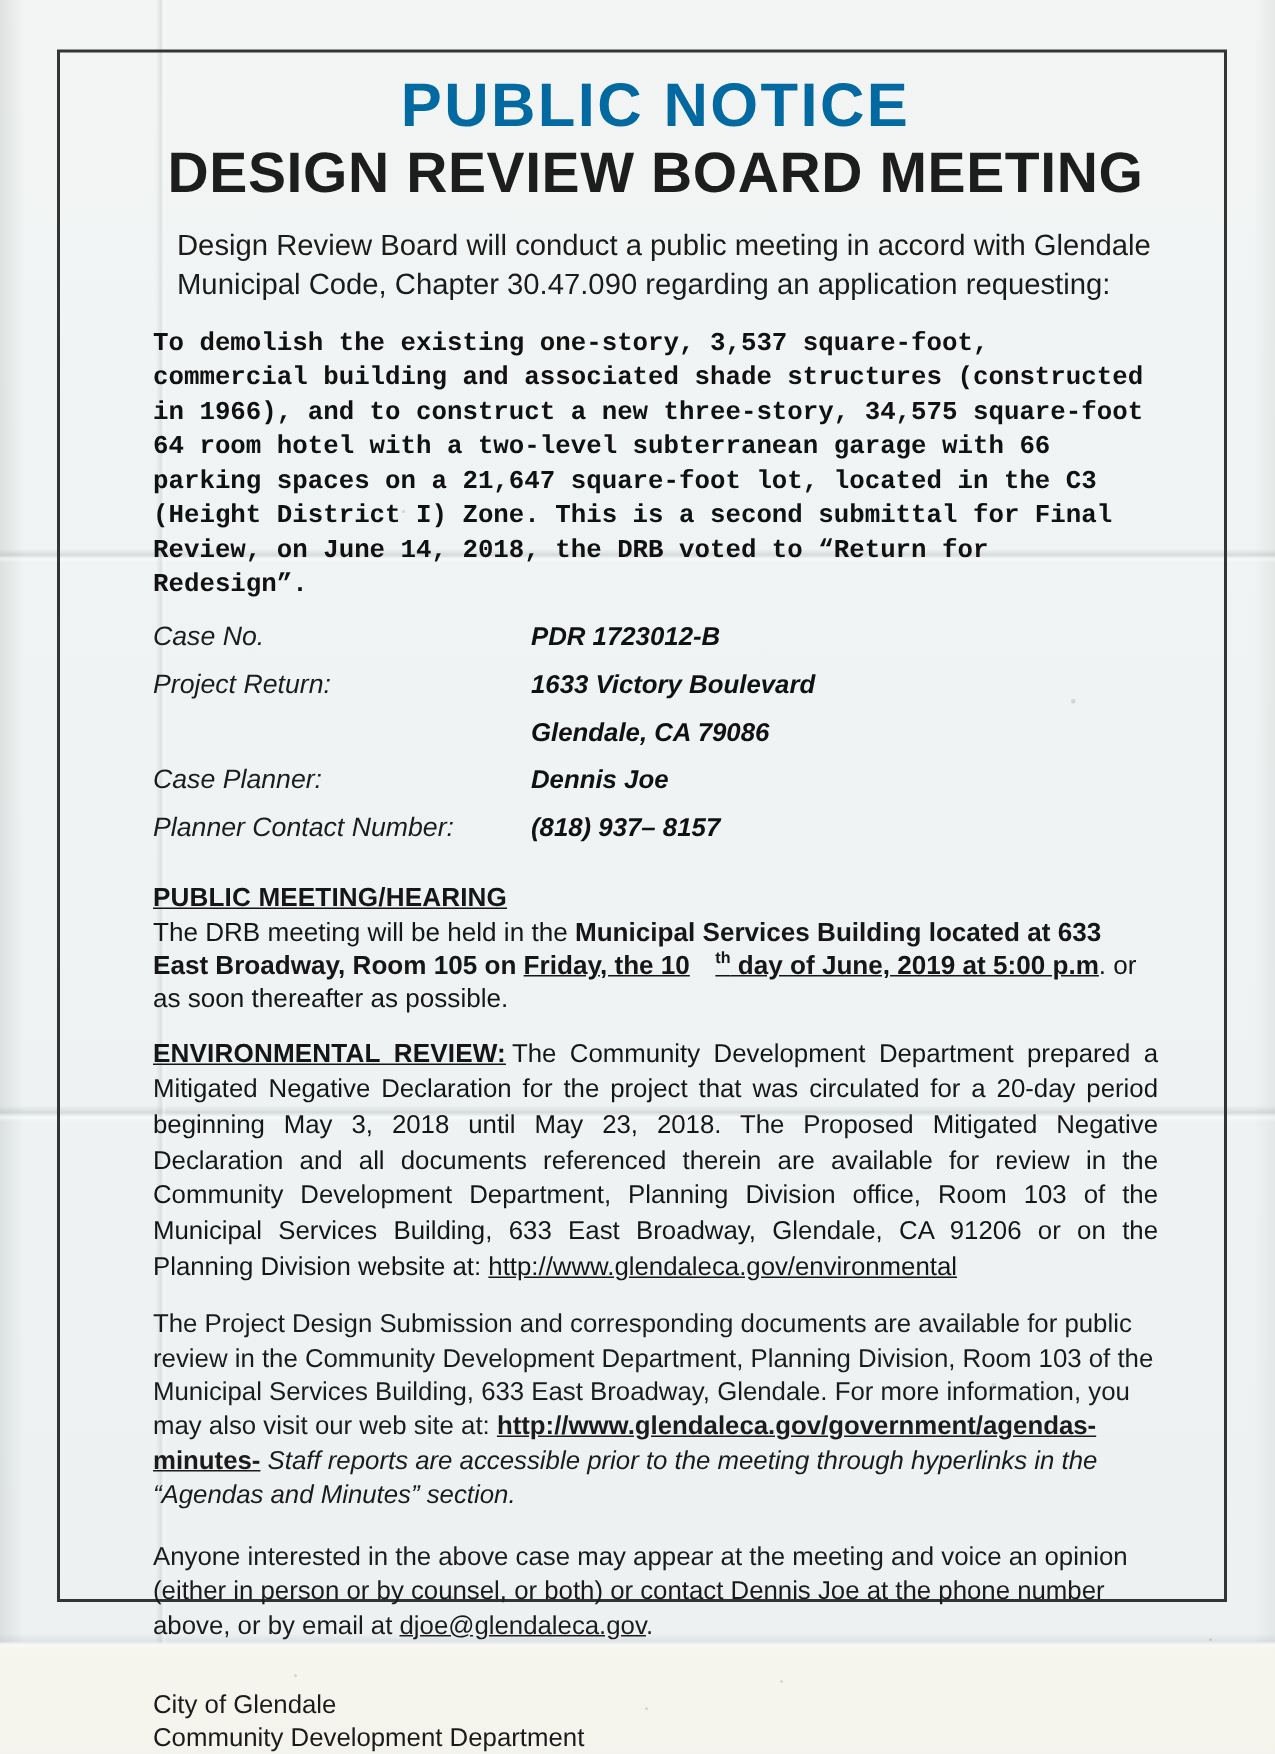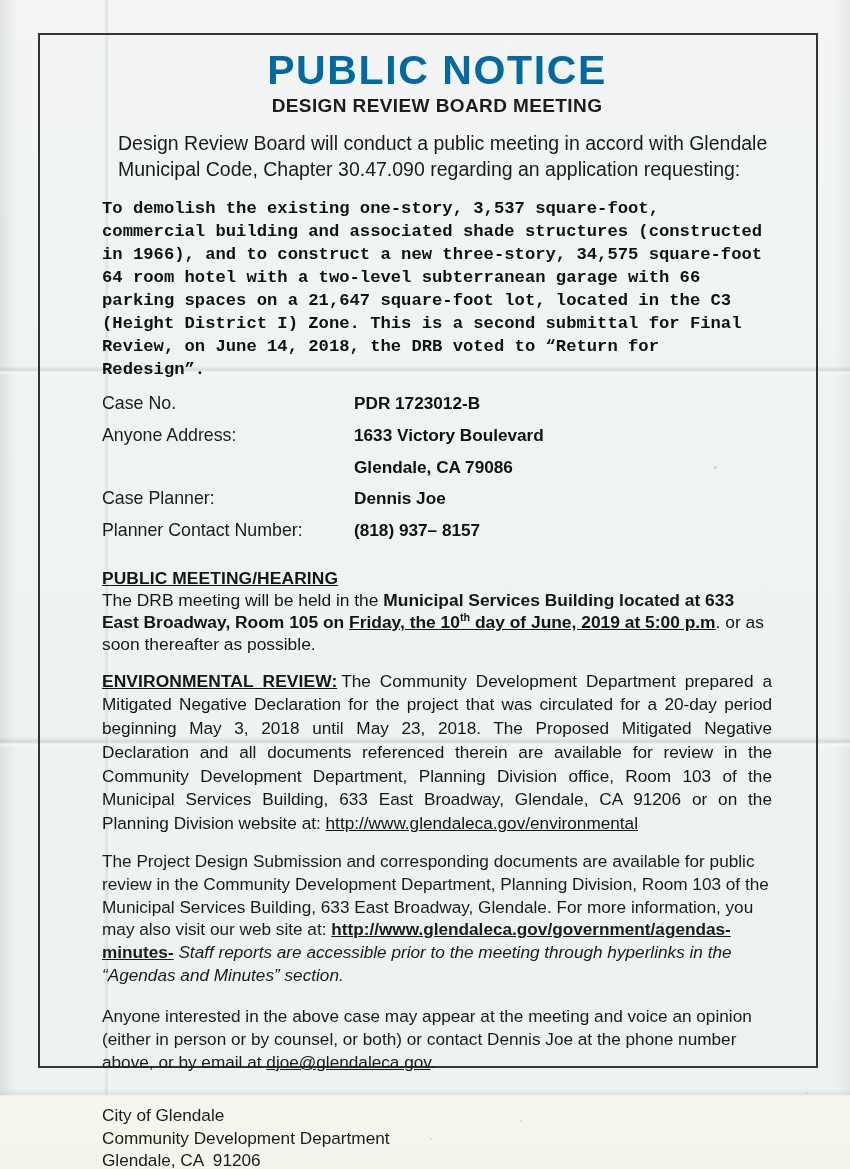--- a/index.html
+++ b/index.html
@@ -98,21 +98,21 @@
     text-align: center;
     font-size: 41px;
     font-weight: bold;
     letter-spacing: 1.6px;
     line-height: 1.06;
     margin: 6px 0 0 0;
     color: #0369a1;
   }
   .title-sub {
     text-align: center;
-    font-size: 19px;
+    font-size: 38px;
     font-weight: bold;
     letter-spacing: .4px;
     line-height: 1.1;
     margin: 4px 0 0 0;
     color: #1d1d1d;
   }
 
   .intro {
     font-size: 19.5px;
     line-height: 1.32;
@@ -127,20 +127,21 @@
     margin: 14px 0 0 0;
     color: #111;
     font-family: Liberation Mono, monospace;
   }
 
   
   .details {
     margin: 14px 0 0 0;
     width: 100%;
     border-collapse: collapse;
+    font-style: italic;
   }
   .details td {
     padding: 0;
     vertical-align: top;
   }
   .details .lbl {
     width: 252px;
     font-size: 17.8px;
     line-height: 1.0;
     padding-bottom: 16px;
@@ -168,21 +169,21 @@
     text-decoration: underline;
     letter-spacing: .1px;
   }
   .sec-meeting {
     margin: 13px 0 0 0;
     font-size: 17.4px;
     line-height: 1.28;
   }
   .sec-meeting .body { display: block; }
   .sec-meeting b { font-weight: bold; }
-  sup { font-size: .62em; vertical-align: super; line-height: 0; }
+  sup { font-size: .62em; vertical-align: super; line-height: 0; margin-left: 17px; }
 
   .sec-env {
     margin: 13px 0 0 0;
     font-size: 17.2px;
     line-height: 1.38;
     text-align: justify;
     text-justify: inter-word;
   }
   .sec-env .sec-head { margin-right: 4px; }
 
@@ -240,21 +241,21 @@
 
     <p class="project-desc">To demolish the existing one-story, 3,537 square-foot, commercial building and associated shade structures (constructed in 1966), and to construct a new three-story, 34,575 square-foot 64 room hotel with a two-level subterranean garage with 66 parking spaces on a 21,647 square-foot lot, located in the C3 (Height District I) Zone.  This is a second submittal for Final Review, on June 14, 2018, the DRB voted to “Return for Redesign”.</p>
 
     <table class="details">
       <tbody>
         <tr class="tight">
           <td class="lbl">Case No.</td>
           <td class="val">PDR 1723012-B</td>
         </tr>
         <tr class="tight">
-          <td class="lbl">Anyone Address:</td>
+          <td class="lbl">Project Return:</td>
           <td class="val">1633 Victory Boulevard</td>
         </tr>
         <tr class="tight">
           <td class="lbl"></td>
           <td class="val">Glendale, CA 79086</td>
         </tr>
         <tr class="tight">
           <td class="lbl">Case Planner:</td>
           <td class="val">Dennis Joe</td>
         </tr>

